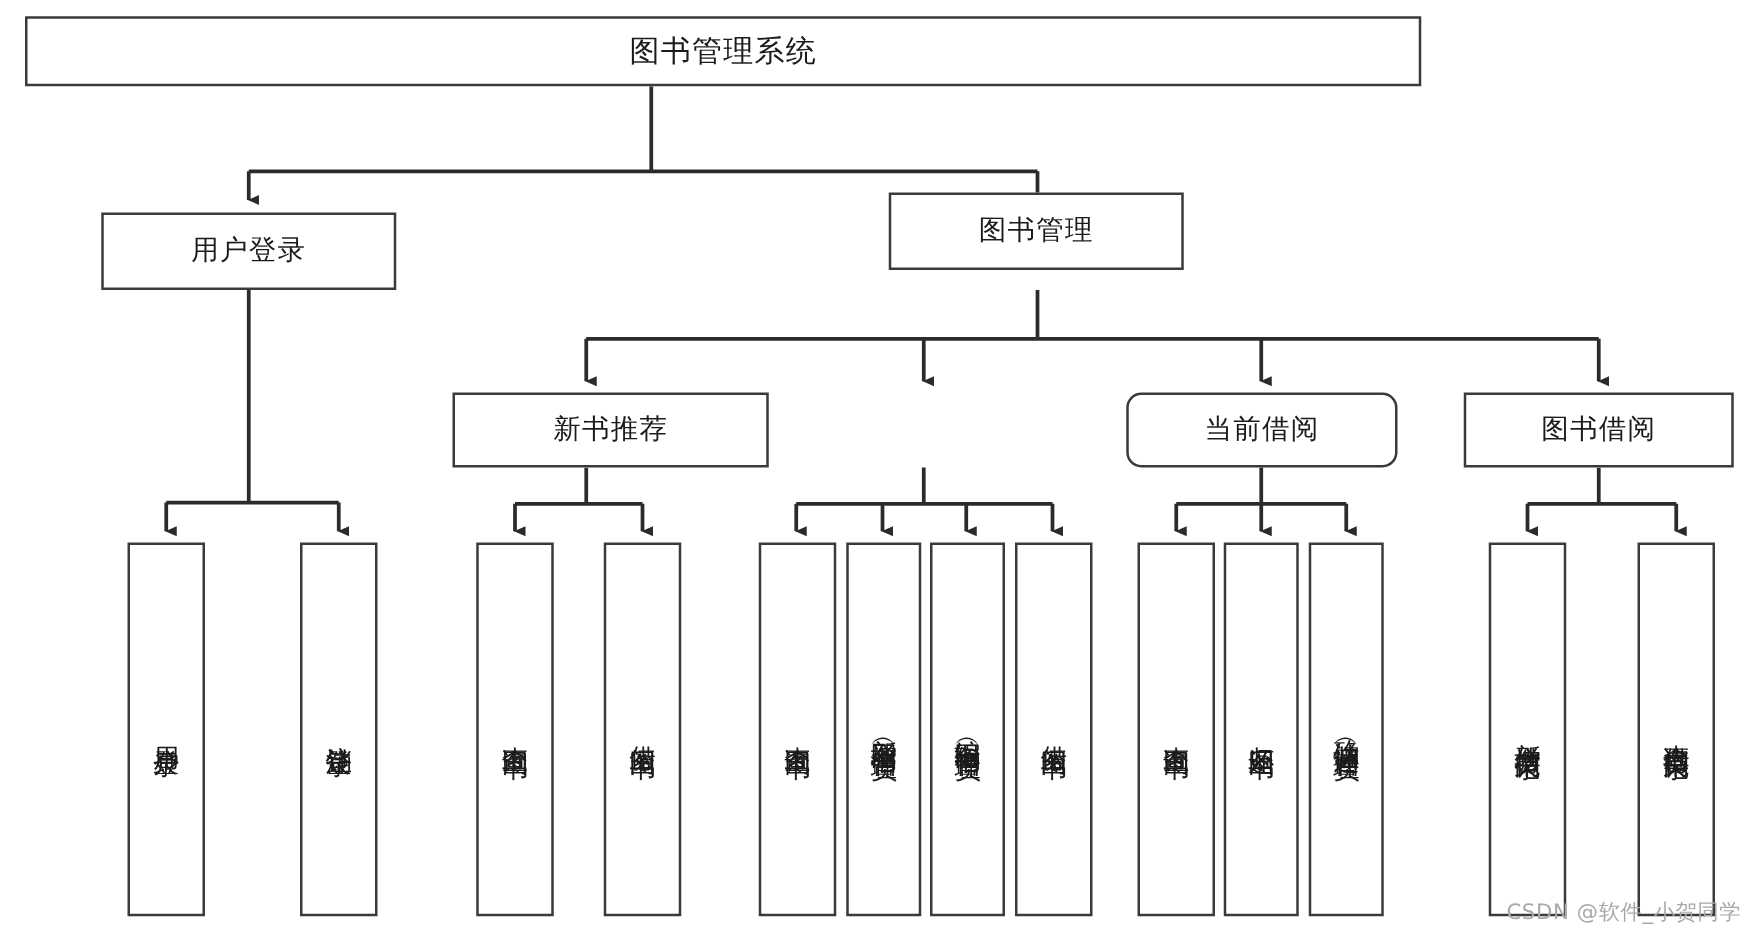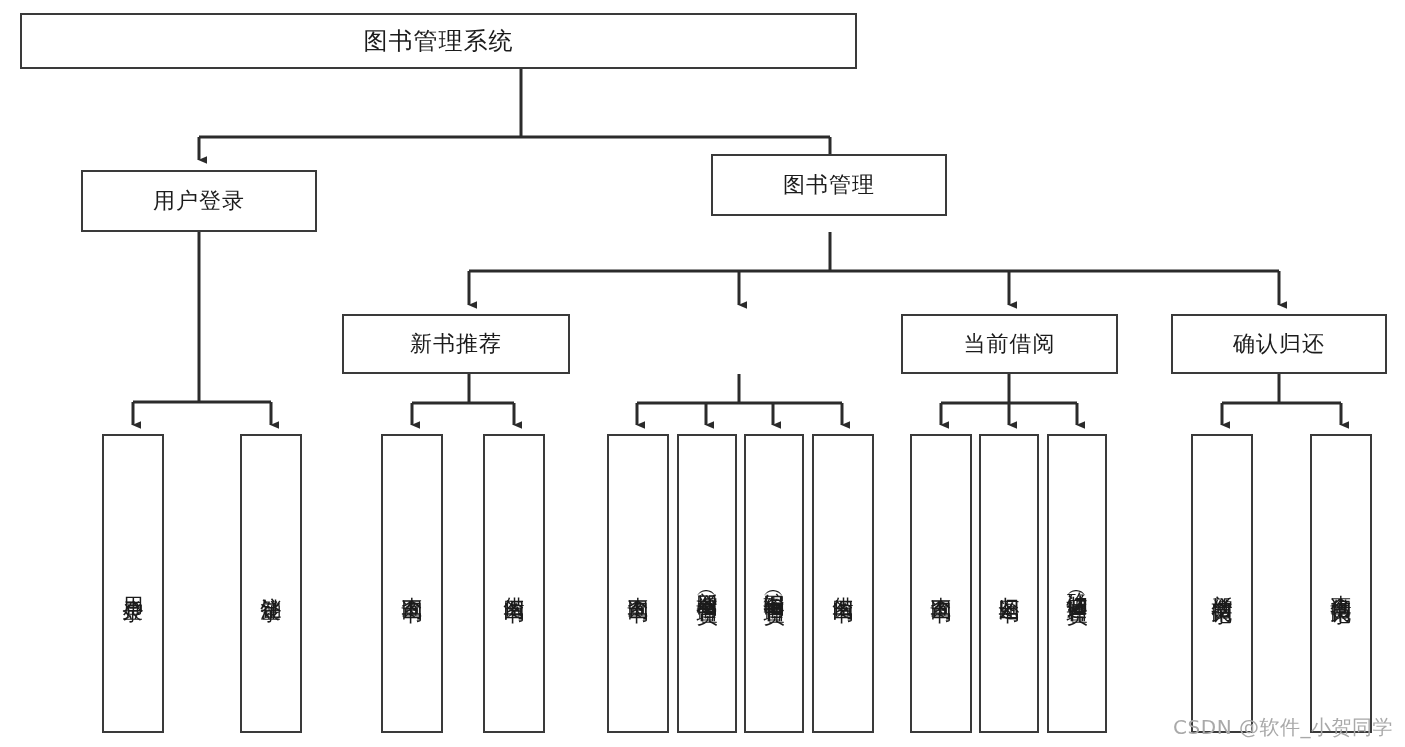--- a/index.html
+++ b/index.html
@@ -42,21 +42,21 @@
     line-height:1.05;
     letter-spacing:2px;
     white-space:normal;
     max-height:100%;
   }
 
   .watermark{
     position:absolute;
     right:12px;
     bottom:6px;
-    font-size:20px;
+    font-size:17px;
     color:#a9a9a9;
     letter-spacing:0.5px;
     white-space:nowrap;
     pointer-events:none;
   }
 </style>
 </head>
 <body>
 
 <div id="diagram-root">
@@ -104,39 +104,39 @@
       <path d="M1009,403 L1009,425" marker-end="url(#arw)"></path>
       <path d="M1077,403 L1077,425" marker-end="url(#arw)"></path>
 
       <path d="M1279,374 L1279,403"></path>
       <path d="M1222,403 L1341,403"></path>
       <path d="M1222,403 L1222,425" marker-end="url(#arw)"></path>
       <path d="M1341,403 L1341,425" marker-end="url(#arw)"></path>
     </g>
   </svg>
 
-  <div class="node h" style="left:20px;top:13px;width:837px;height:56px;">
+  <div class="node h" style="left:20px;top:13px;width:1117px;height:56px;">
     <span class="label">图书管理系统</span>
   </div>
 
   <div class="node h2" style="left:81px;top:170px;width:236px;height:62px;">
     <span class="label">用户登录</span>
   </div>
   <div class="node h2" style="left:711px;top:154px;width:236px;height:62px;">
     <span class="label">图书管理</span>
   </div>
 
-  <div class="node h2" style="left:342px;top:314px;width:228px;height:60px;">
+  <div class="node h2" style="left:362px;top:314px;width:253px;height:60px;">
     <span class="label">新书推荐</span>
   </div>
-  <div class="node h2" style="left:901px;top:314px;width:217px;height:60px;">
+  <div class="node h2" style="left:901px;top:314px;width:217px;height:60px;border-radius:12px;">
     <span class="label">当前借阅</span>
   </div>
   <div class="node h2" style="left:1171px;top:314px;width:216px;height:60px;">
-    <span class="label">确认归还</span>
+    <span class="label">图书借阅</span>
   </div>
 
   <div class="node v" style="left:102px;top:434px;width:62px;height:299px;">
     <span class="label">用户登录</span>
   </div>
   <div class="node v" style="left:240px;top:434px;width:62px;height:299px;">
     <span class="label">注销登录</span>
   </div>
 
   <div class="node v" style="left:381px;top:434px;width:62px;height:299px;">

